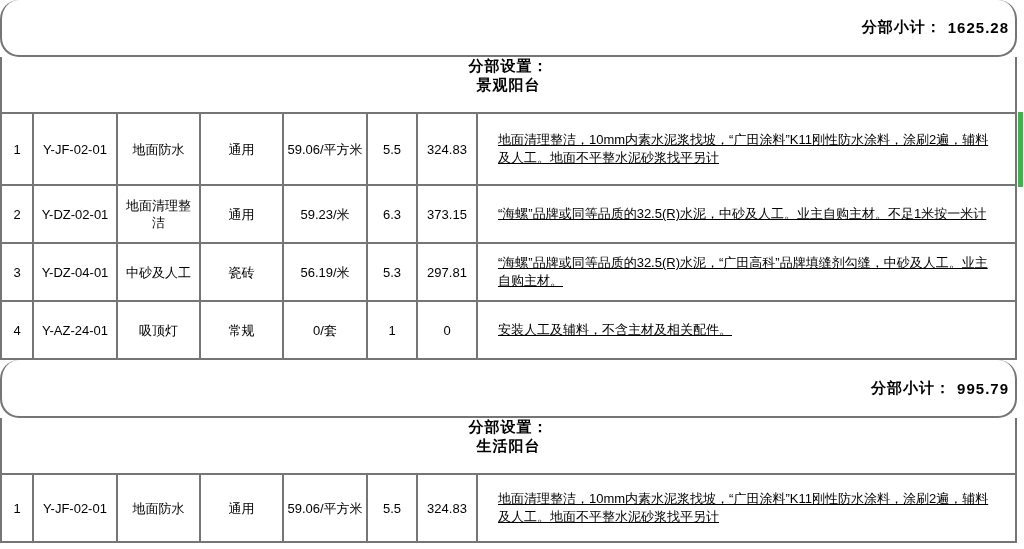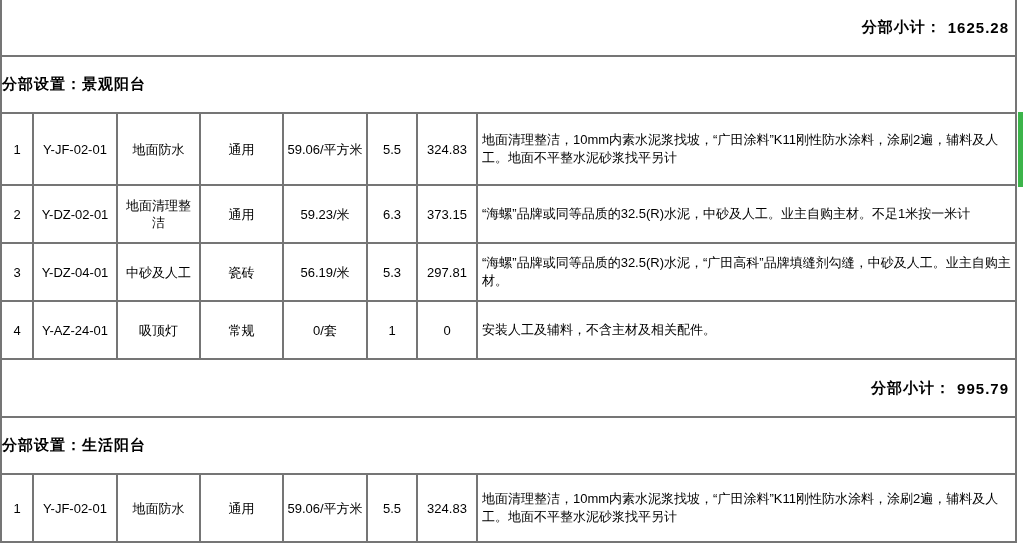--- a/index.html
+++ b/index.html
@@ -18,39 +18,39 @@
   .sheet{width:1017px;box-sizing:border-box;}
   .band{
     box-sizing:border-box;
     border-left:2px solid var(--bc);
     border-right:2px solid var(--bc);
     display:flex;align-items:center;
     font-weight:bold;font-size:15px;letter-spacing:1px;
   }
   .band.subtotal{justify-content:flex-end;padding-right:6px;}
   .band.subtotal .gap{width:6px;display:inline-block;}
-  .band.title{justify-content:flex-start;}
-  .band.bb{border-bottom:2px solid var(--bc);}
+  .band.title{justify-content:flex-start;flex-direction:column;}
+  .band.bb{border-bottom:2px solid var(--bc);border-radius:19px;}
   #band-subtotal-top{height:57px;}
   #band-title-1{height:55px;}
   #band-subtotal-1{height:58px;}
   #band-title-2{height:55px;}
   table.grid{
     width:1017px;border-collapse:collapse;table-layout:fixed;
     font-size:13px;
   }
   table.grid td{
     border:2px solid var(--bc);
     text-align:center;vertical-align:middle;
     padding:1px 2px;
     overflow:hidden;
     line-height:17px;
   }
   table.grid td.desc{
-    text-align:left;padding:2px 4px;line-height:18px;
+    text-align:left;padding:2px 20px;line-height:18px;text-decoration:underline;
   }
   tr.r-tall{height:72px;}
   tr.r-std{height:58px;}
   tr.r-last{height:68px;}
   .highlight-strip{
     position:absolute;
     top:112px;right:1px;width:5px;height:75px;
   }
 </style>
 </head>

